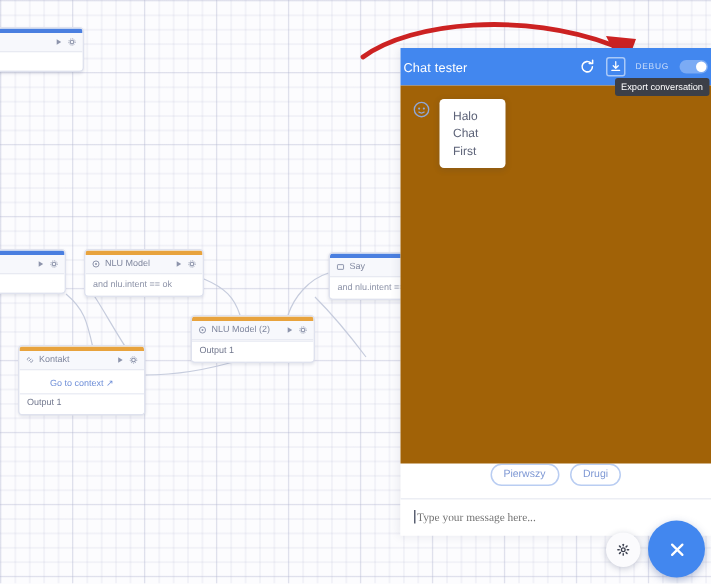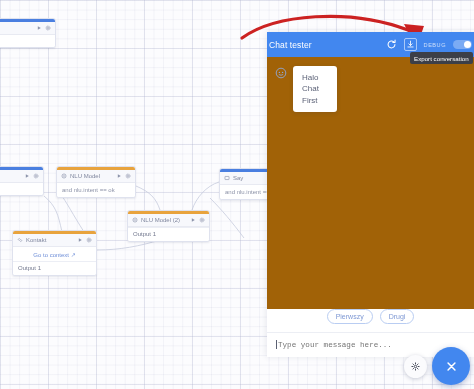--- a/index.html
+++ b/index.html
@@ -242,21 +242,21 @@
     padding: 7px 9px 8px;
     background: #fff;
     display: flex;
     align-items: center;
   }
   #chat-input {
     border: none;
     outline: none;
     font-size: 7.6px;
     color: #a8adbd;
-    font-family: Liberation Mono, monospace;
+    font-family: Liberation Serif, serif;
     width: 100%;
     background: transparent;
   }
   #caret {
     width: 1px;
     height: 9px;
     background: #5a6072;
     margin-right: 1px;
     flex: none;
   }

